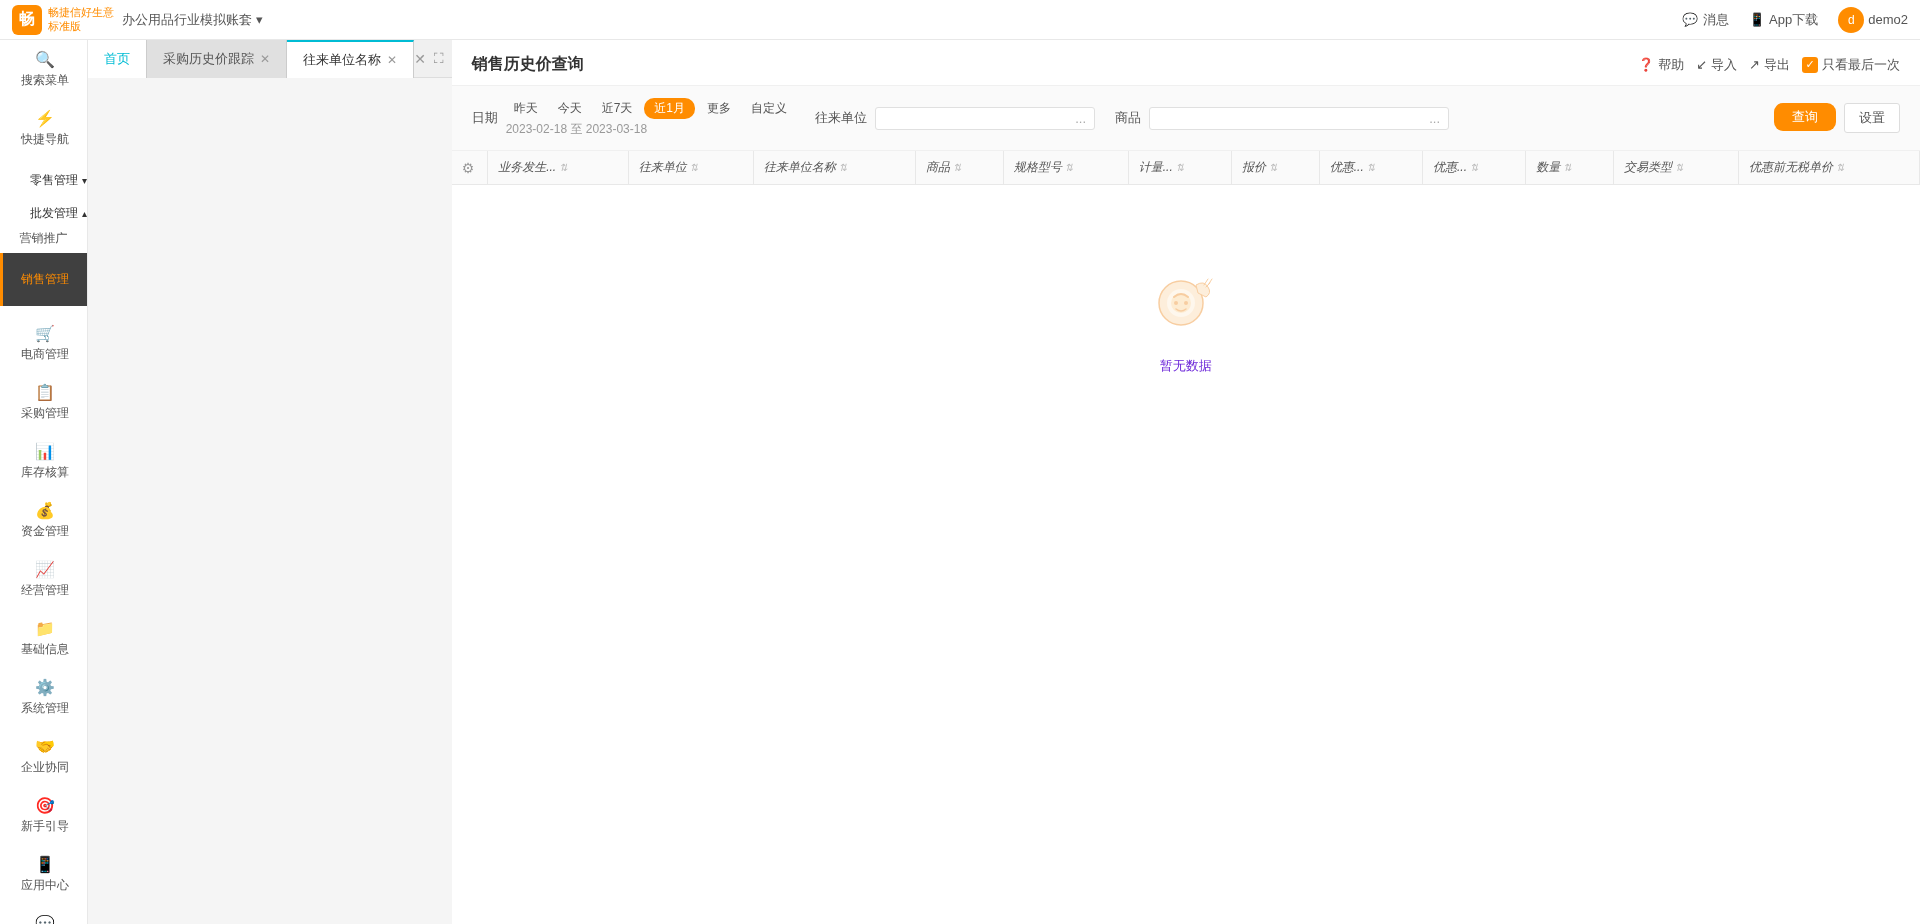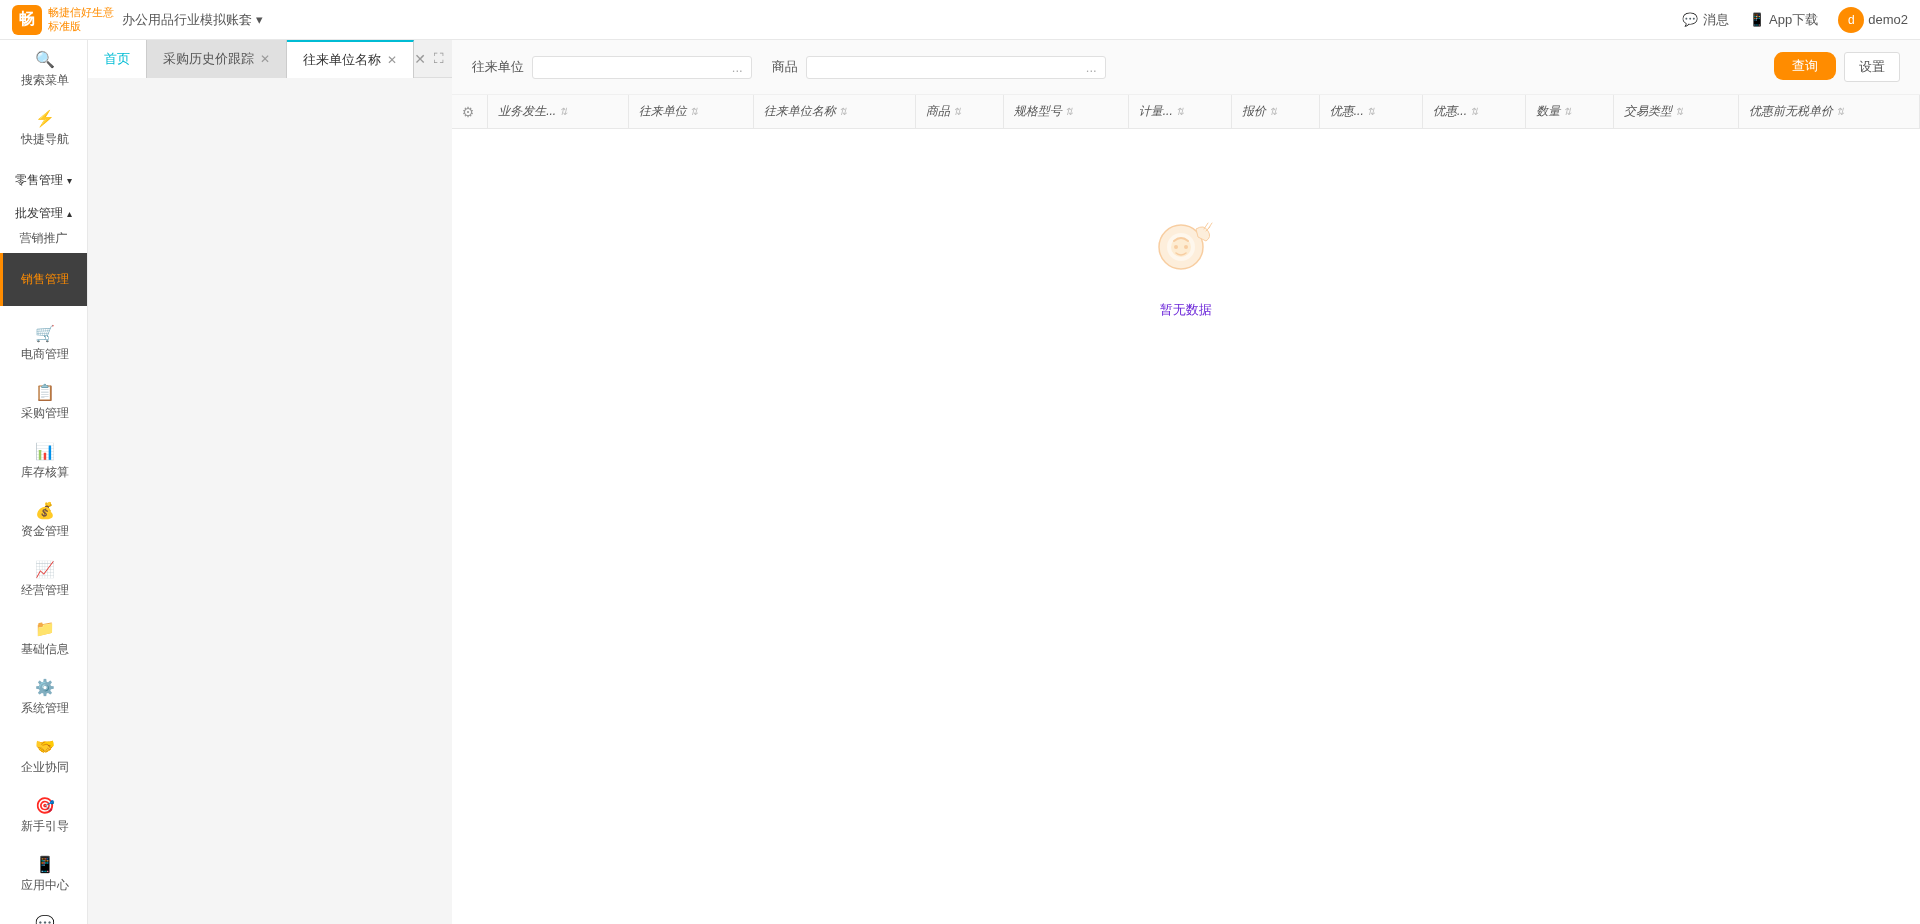--- a/index.html
+++ b/index.html
@@ -57,21 +57,21 @@
       border-left: 3px solid transparent;
     }
     .sidebar-item .icon { font-size: 16px; }
     .sidebar-section {
       padding: 6px 0 2px 0;
       text-align: center;
       font-size: 12px;
       color: #333;
       display: flex;
       align-items: center;
-      justify-content: center;
+      justify-content: flex-end;
       gap: 4px;
       cursor: pointer;
       font-weight: 500;
     }
     .sidebar-sub { font-size: 12px; color: #555; text-align: center; padding: 6px 0; cursor: pointer; }
     .sidebar-divider { height: 1px; background: #f0f0f0; margin: 4px 8px; }
 
     
     .content-area { flex: 1; display: flex; flex-direction: row; overflow: hidden; }
 
@@ -356,22 +356,57 @@
         <span class="close-btn">✕</span>
       </div>
       <div class="tabs-actions">
         <span style="font-size:14px;">✕</span>
         <span style="font-size:14px;">⛶</span>
       </div>
     </div>
 
     <div class="page-content">
 
+      <div class="page-header">
+        <span class="page-title">销售历史价查询</span>
+        <div class="page-actions">
+          <div class="action-item">
+            <span>❓</span>
+            <span>帮助</span>
+          </div>
+          <div class="action-item">
+            <span>↙</span>
+            <span>导入</span>
+          </div>
+          <div class="action-item">
+            <span>↗</span>
+            <span>导出</span>
+          </div>
+          <div class="only-last-checkbox action-item">
+            <div class="checkbox-icon">✓</div>
+            <span>只看最后一次</span>
+          </div>
+        </div>
+      </div>
 
       <div class="filter-area">
+        <div class="filter-group">
+          <span class="filter-label">日期</span>
+          <div class="filter-date-block">
+            <div class="date-buttons">
+              <button class="date-btn">昨天</button>
+              <button class="date-btn">今天</button>
+              <button class="date-btn">近7天</button>
+              <button class="date-btn active">近1月</button>
+              <button class="date-btn">更多</button>
+              <button class="date-btn">自定义</button>
+            </div>
+            <div class="date-range">2023-02-18 至 2023-03-18</div>
+          </div>
+        </div>
 
         <div class="filter-group">
           <span class="filter-label">往来单位</span>
           <div class="filter-input" style="min-width: 220px;">
             <span></span>
             <span class="dots">...</span>
           </div>
         </div>
 
         <div class="filter-group">

